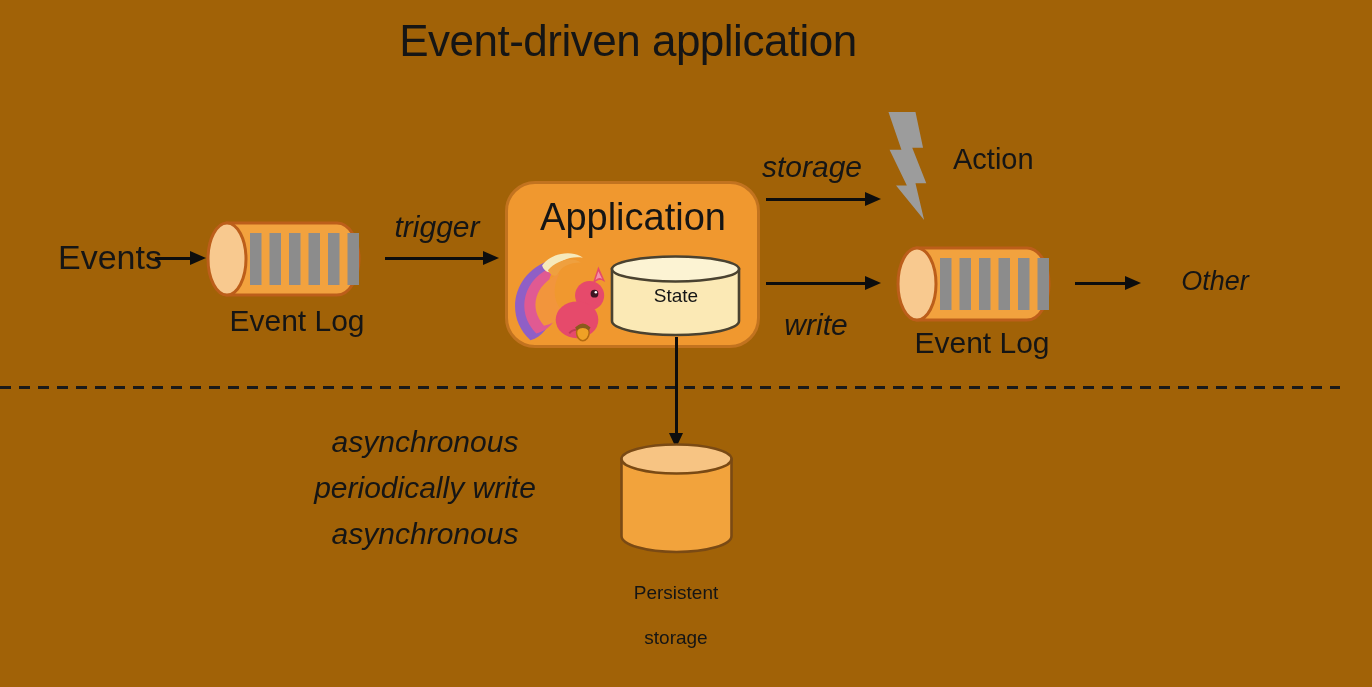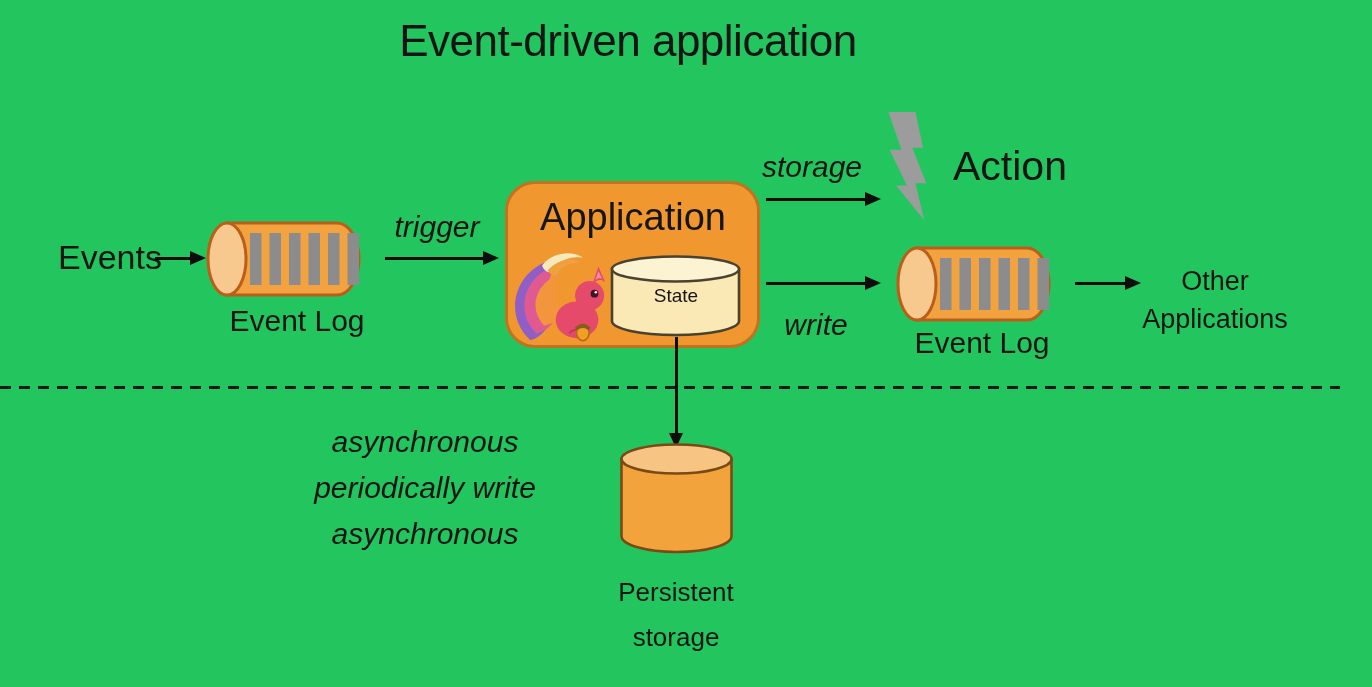--- a/index.html
+++ b/index.html
@@ -1,19 +1,19 @@
 <!DOCTYPE html>
 <html><head>
 <meta charset="utf-8">
 <style>
   * { margin:0; padding:0; box-sizing:border-box; }
   html,body { background:#ffffff; }
   body { font-family:"Liberation Sans", sans-serif; color:#111; }
   .canvas {
-    position:relative; width:1372px; height:687px; background:#22c55e;
+    position:relative; width:1372px; height:687px; background:#a16207;
     overflow:hidden;
     padding-left:20px;
   }
   .abs { position:absolute; }
   .lbl { position:absolute; white-space:nowrap; color:#151515; }
   .center { transform:translateX(-50%); text-align:center; }
   .it { font-style:italic; }
 
   .title { top:16px; left:278px; width:700px; text-align:center; font-size:44px; letter-spacing:-0.5px; }
 
@@ -39,22 +39,22 @@
 
   .appbox {
     position:absolute; left:505px; top:181px; width:255px; height:167px;
     background:#F0982F; border:3.5px solid #C2731F; border-radius:30px;
   }
   .state-label { top:285px; left:676px; font-size:19px; }
 
   .font30 { font-size:30px; }
   .font34 { font-size:34px; }
   .note { top:419px; left:425px; font-size:30px; line-height:46px; }
-  .other { top:262px; left:1215px; font-size:27px; line-height:38px; }
-  .storage-label { top:570px; left:676px; font-size:26px; line-height:45px; }
+  .other { top:262px; left:1215px; font-size:27px; line-height:38px;font-style:italic; }
+  .storage-label { top:570px; left:676px; font-size:19px; line-height:45px; }
 </style>
 </head>
 <body>
 
 <div class="canvas">
 
   <div class="lbl title">Event-driven application</div>
 
   <div class="lbl font34" style="left:28px; top:238px;margin-left:30px;">Events</div>
   <div class="arrow-h" style="left:155px; top:256.5px; width:36px;"></div>
@@ -100,21 +100,21 @@
     <path d="M3,15 L3,67 A63.5,14 0 0 0 130,67 L130,15 Z" fill="#FBE9B5" stroke="#4A4230" stroke-width="2.6"></path>
     <ellipse cx="66.5" cy="15" rx="63.5" ry="12.5" fill="#FCF3D3" stroke="#4A4230" stroke-width="2.6"></ellipse>
   </svg>
   <div class="lbl center state-label">State</div>
 
   <div class="lbl center it font30" style="left:812px; top:150px;">storage</div>
   <div class="arrow-h" style="left:766px; top:197.5px; width:100px;"></div>
   <svg class="abs" style="left:872px; top:112px;" width="74" height="108" viewBox="0 0 52 100">
     <polygon points="32,0 7,0 19,35 8,35 24,68 14,68 40,100 32,66 42,66 29,33 39,33" fill="#9C9C9C"></polygon>
   </svg>
-  <div class="lbl" style="left:953px; top:143px; font-size:41px;">Action</div>
+  <div class="lbl" style="left:953px; top:143px; font-size:29px;">Action</div>
 
   <div class="arrow-h" style="left:766px; top:281.5px; width:100px;"></div>
   <div class="lbl center it font30" style="left:816px; top:308px;">write</div>
 
   <svg class="abs" style="left:895px; top:245px;" width="174" height="78" viewBox="0 0 174 78">
     <path d="M22,3 L132,3 A22,36 0 0 1 132,75 L22,75 Z" fill="#F2A23E" stroke="#BC5E1A" stroke-width="3"></path>
     <g fill="#8C8C8C">
       <rect x="45" y="13" width="11.5" height="52"></rect>
         <rect x="64.5" y="13" width="11.5" height="52"></rect>
       <rect x="84" y="13" width="11.5" height="52"></rect>
@@ -122,21 +122,20 @@
       <rect x="123" y="13" width="11.5" height="52"></rect>
         <rect x="142.5" y="13" width="11.5" height="52"></rect>
     </g>
     <ellipse cx="22" cy="39" rx="19" ry="36" fill="#F8C98F" stroke="#BC5E1A" stroke-width="3"></ellipse>
   </svg>
   <div class="lbl center font30" style="left:982px; top:326px;">Event Log</div>
 
   <div class="arrow-h" style="left:1075px; top:281.5px; width:51px;"></div>
   <div class="lbl center other">
     <div>Other</div>
-    <div>Applications</div>
   </div>
 
   <div class="dashline"></div>
 
   <div class="arrow-v" style="left:675px; top:337px; height:97px;"></div>
   <div class="lbl center it note">
     <div>asynchronous</div>
     <div>periodically write</div>
     <div>asynchronous</div>
   </div>

